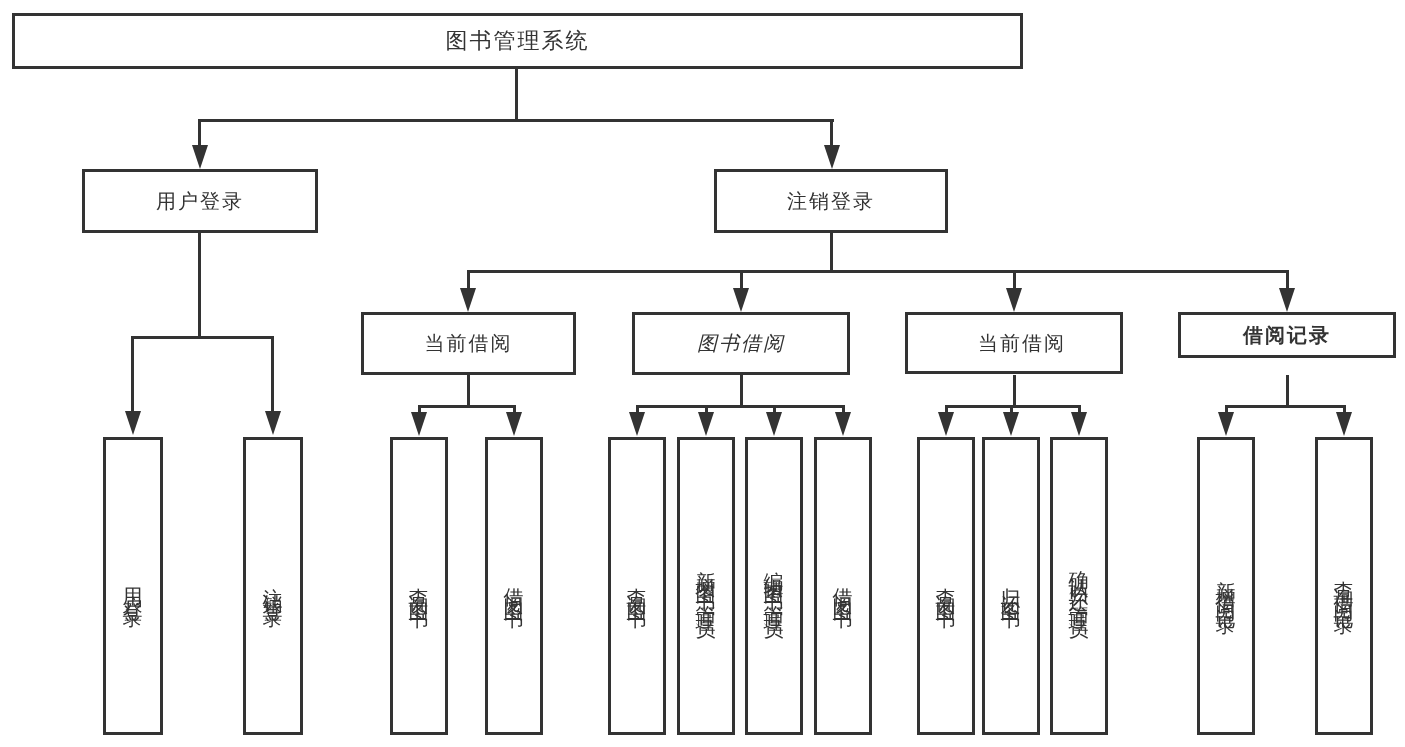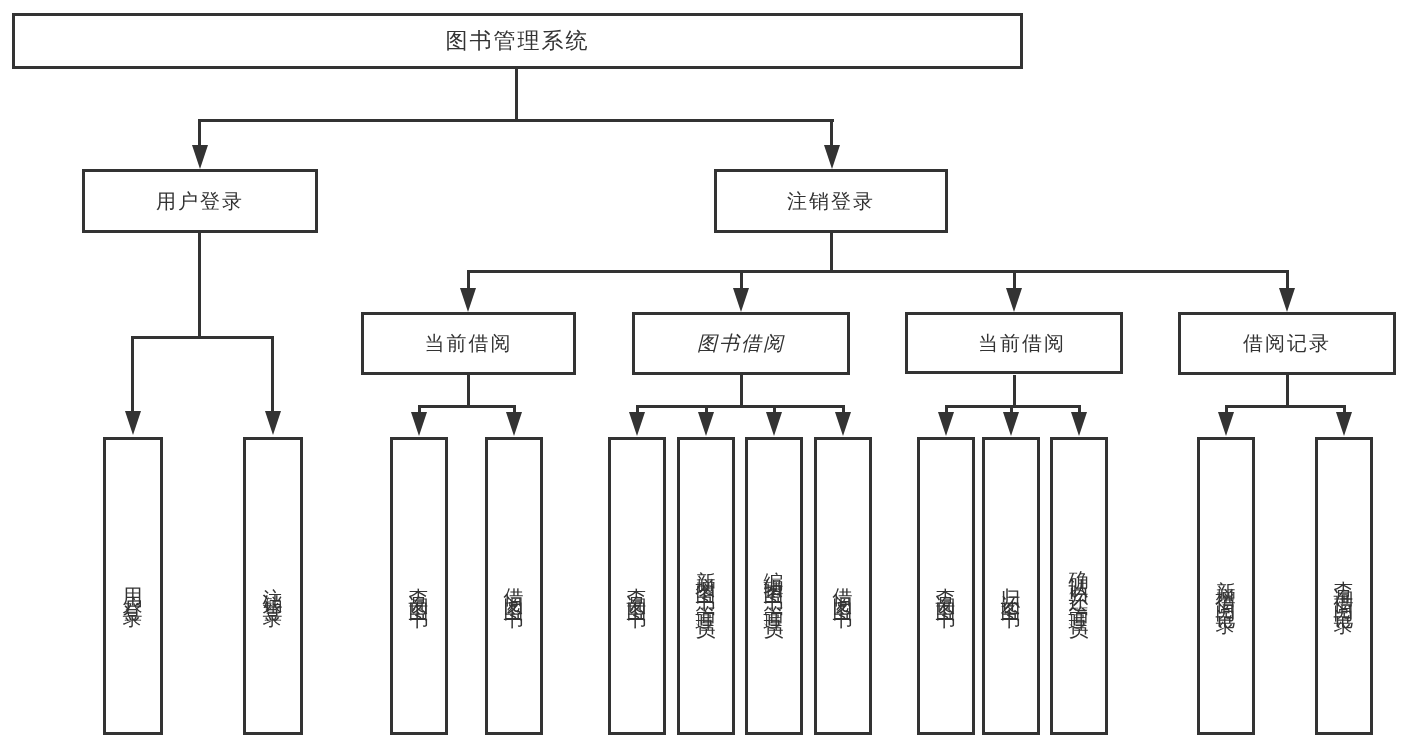--- a/index.html
+++ b/index.html
@@ -108,21 +108,21 @@
 
   <div class="box hbox" style="left:361px; top:312px; width:215px; height:63px;">
     <span>当前借阅</span>
   </div>
   <div class="box hbox" style="left:632px; top:312px; width:218px; height:63px;font-style:italic;">
     <span>图书借阅</span>
   </div>
   <div class="box hbox" style="left:905px; top:312px; width:218px; height:62px;padding-left:16px;">
     <span>当前借阅</span>
   </div>
-  <div class="box hbox" style="left:1178px; top:312px; width:218px; height:63px;">
+  <div class="box hbox" style="left:1178px; top:312px; width:218px; height:46px;font-weight:bold;">
     <span>借阅记录</span>
   </div>
 
   <div class="vline" style="left:467px; top:375px; height:33px;"></div>
   <div class="hline" style="left:418px; top:405px; width:98px;"></div>
   <div class="vline" style="left:418px; top:405px; height:12px;"></div>
   <div class="arrow" style="left:411px; top:412px;"></div>
   <div class="vline" style="left:513px; top:405px; height:12px;"></div>
   <div class="arrow" style="left:506px; top:412px;"></div>
 

